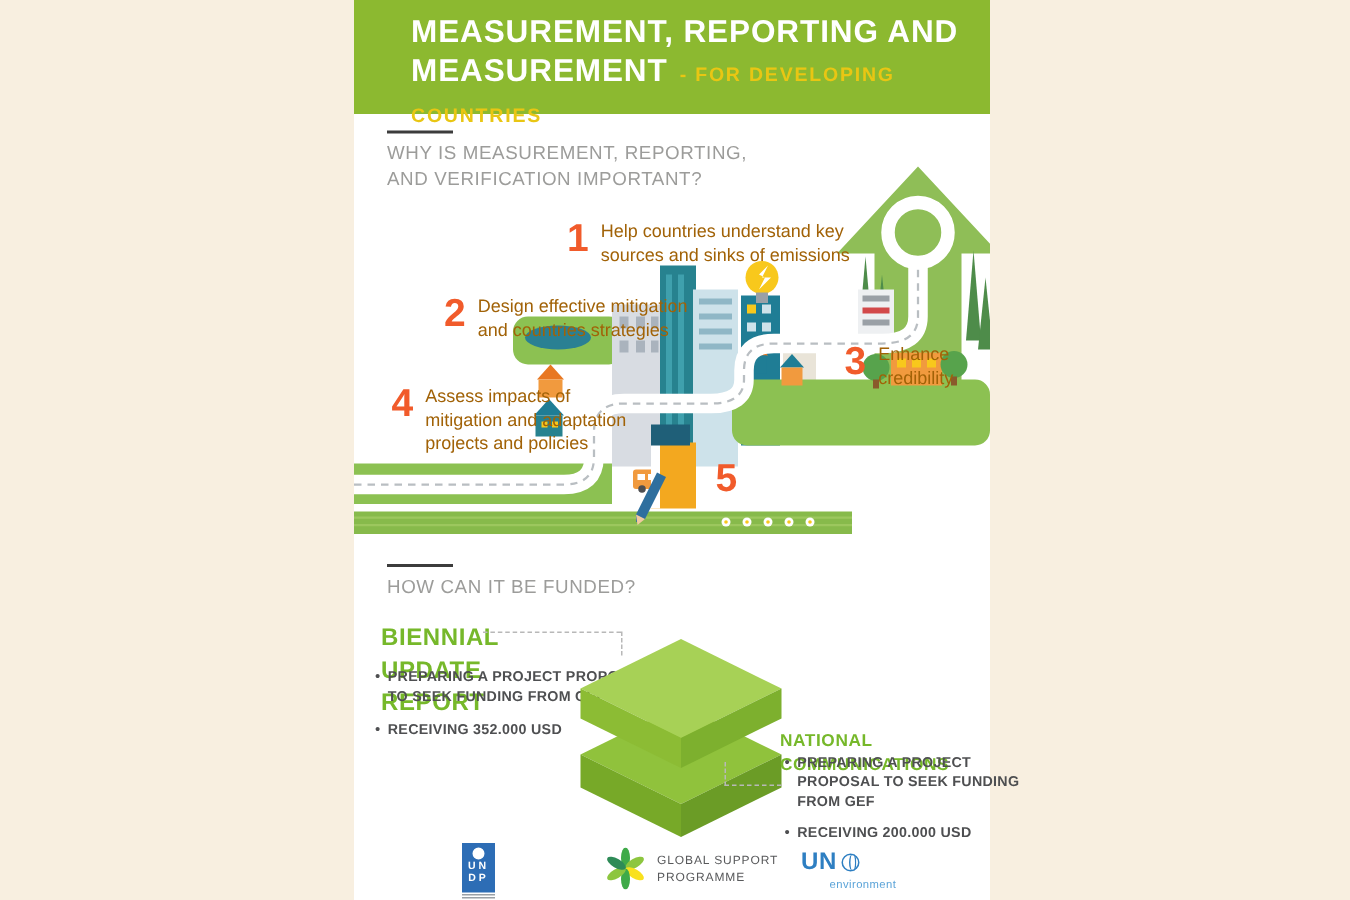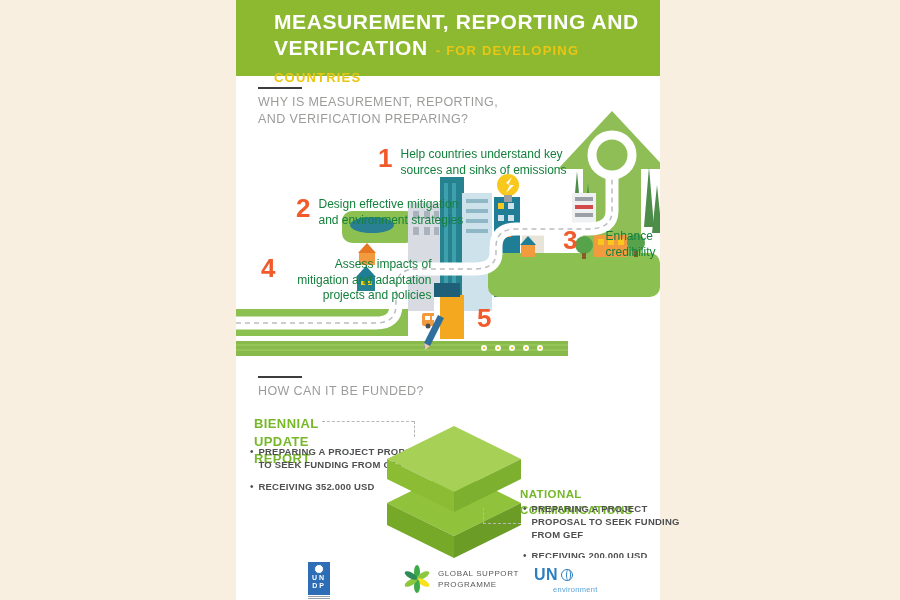--- a/index.html
+++ b/index.html
@@ -12,27 +12,27 @@
   .header .t1, .header .t2 { color:#ffffff; font-weight:bold; font-size:21px; letter-spacing:0.6px; line-height:1.25; }
   .header .sub { color:#e9c613; font-weight:bold; font-size:13px; letter-spacing:1.2px; margin-left:8px; }
 
   
   .rule { position:absolute; width:44px; height:2px; background:#3c3c3c; }
   .sec-heading { position:absolute; color:#9c9c9a; font-weight:normal; font-size:12.5px; letter-spacing:0.4px; line-height:1.35; }
 
   
   .item { position:absolute; display:flex; gap:8px; align-items:flex-start; }
   .item .num { color:#f15b2b; font-weight:bold; font-size:26px; line-height:0.85; }
-  .item .txt { color:#15803d; font-weight:500; font-size:12px; line-height:1.3; }
+  .item .txt { color:#a16207; font-weight:500; font-size:12px; line-height:1.3; }
 
   
   .illus { position:absolute; left:0; top:105px; width:424px; height:262px; }
 
   
-  .fund-title { position:absolute; color:#76b82a; font-weight:bold; font-size:13px; letter-spacing:0.4px; line-height:1.35; }
+  .fund-title { position:absolute; color:#76b82a; font-weight:bold; font-size:16px; letter-spacing:0.4px; line-height:1.35; }
   .bullets { position:absolute; }
   .bullet { display:flex; gap:5px; margin-bottom:9px; }
   .bullet .dot { color:#4e4f51; font-size:10px; line-height:1.2; }
   .bullet .btxt { color:#4e4f51; font-weight:bold; font-size:9.5px; letter-spacing:0.2px; line-height:1.35; }
   .dash-h { position:absolute; border-top:1.5px dashed #b8b8b8; }
   .dash-v { position:absolute; border-left:1.5px dashed #b8b8b8; }
   .boxes { position:absolute; left:140px; top:418px; width:160px; height:150px; }
 
   
   .footer { position:absolute; left:0; top:558px; width:424px; height:42px; background:#ffffff; }
@@ -52,27 +52,27 @@
   .unep .env { color:#5aa3d8; font-size:7.5px; letter-spacing:0.3px; margin-top:1px;padding-left:19px; }
 </style>
 </head>
 <body>
 
 <div class="canvas">
   <div class="poster">
 
     <div class="header">
       <div class="t1">MEASUREMENT, REPORTING AND</div>
-      <div class="t2"><span>VERIFICATION</span><span class="sub">- FOR DEVELOPING COUNTRIES</span></div>
+      <div class="t2"><span>MEASUREMENT</span><span class="sub">- FOR DEVELOPING COUNTRIES</span></div>
     </div>
 
     <div class="rule" style="left:22px; top:87px;"></div>
     <div class="sec-heading" style="left:22px; top:94px; width:270px;">
       <div>WHY IS MEASUREMENT, REPORTING,</div>
-      <div>AND VERIFICATION PREPARING?</div>
+      <div>AND VERIFICATION IMPORTANT?</div>
     </div>
 
     <svg class="illus" viewBox="0 0 424 262">
 
       <polygon points="376,6 322,64 347,64 347,182 405,182 405,64 430,64" fill="#8fbe57"></polygon>
 
       <g fill="#4e8c4a">
         <polygon points="413,62 408,122 418,122"></polygon>
         <polygon points="421,80 416,128 426,128"></polygon>
         <polygon points="341,66 336,122 346,122"></polygon>
@@ -180,29 +180,29 @@
         <polygon points="188,238 194,241 189,245" fill="#f0c9a0"></polygon>
       </g>
     </svg>
 
     <div class="item" style="left:142px; top:147px;">
       <span class="num">1</span>
       <span class="txt" style="width:168px;">Help countries understand key sources and sinks of emissions</span>
     </div>
     <div class="item" style="left:60px; top:197px;">
       <span class="num">2</span>
-      <span class="txt" style="width:150px;">Design effective mitigation and environment strategies</span>
+      <span class="txt" style="width:150px;">Design effective mitigation and countries strategies</span>
     </div>
     <div class="item" style="left:327px; top:229px;">
       <span class="num">3</span>
-      <span class="txt" style="width:62px;margin-left:20px;">Enhance credibility</span>
+      <span class="txt" style="width:62px;">Enhance credibility</span>
     </div>
     <div class="item" style="left:25px; top:257px;">
       <span class="num">4</span>
-      <span class="txt" style="width:148px;text-align:right;">Assess impacts of mitigation and adaptation projects and policies</span>
+      <span class="txt" style="width:148px;">Assess impacts of mitigation and adaptation projects and policies</span>
     </div>
     <div class="item" style="left:241px; top:307px;">
       <span class="num">5</span>
     </div>
 
     <div class="rule" style="left:22px; top:376px;"></div>
     <div class="sec-heading" style="left:22px; top:383px; width:240px;">HOW CAN IT BE FUNDED?</div>
 
     <div class="fund-title" style="left:18px; top:415px; width:110px;">
       <div>BIENNIAL</div>

